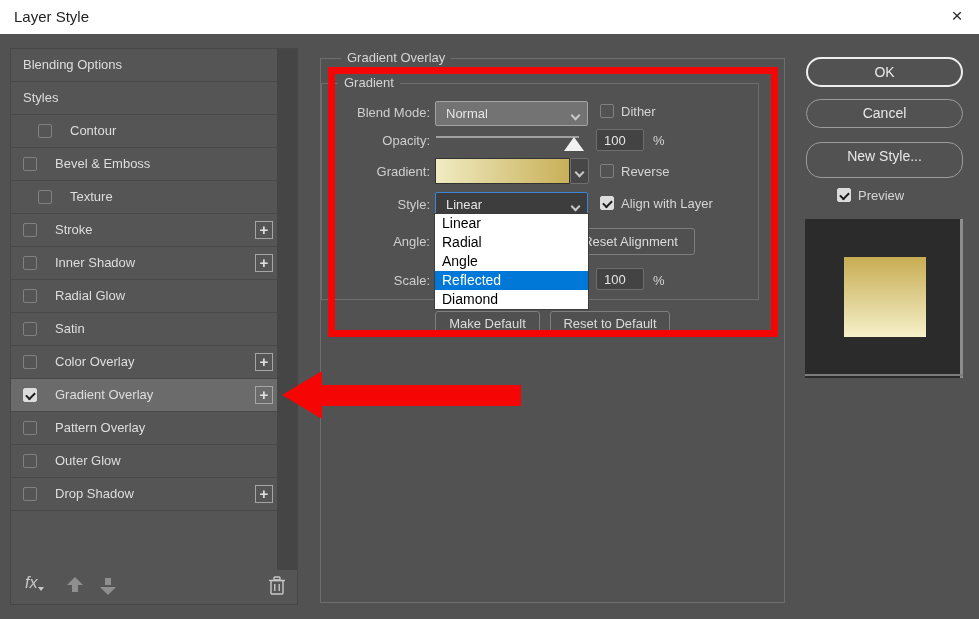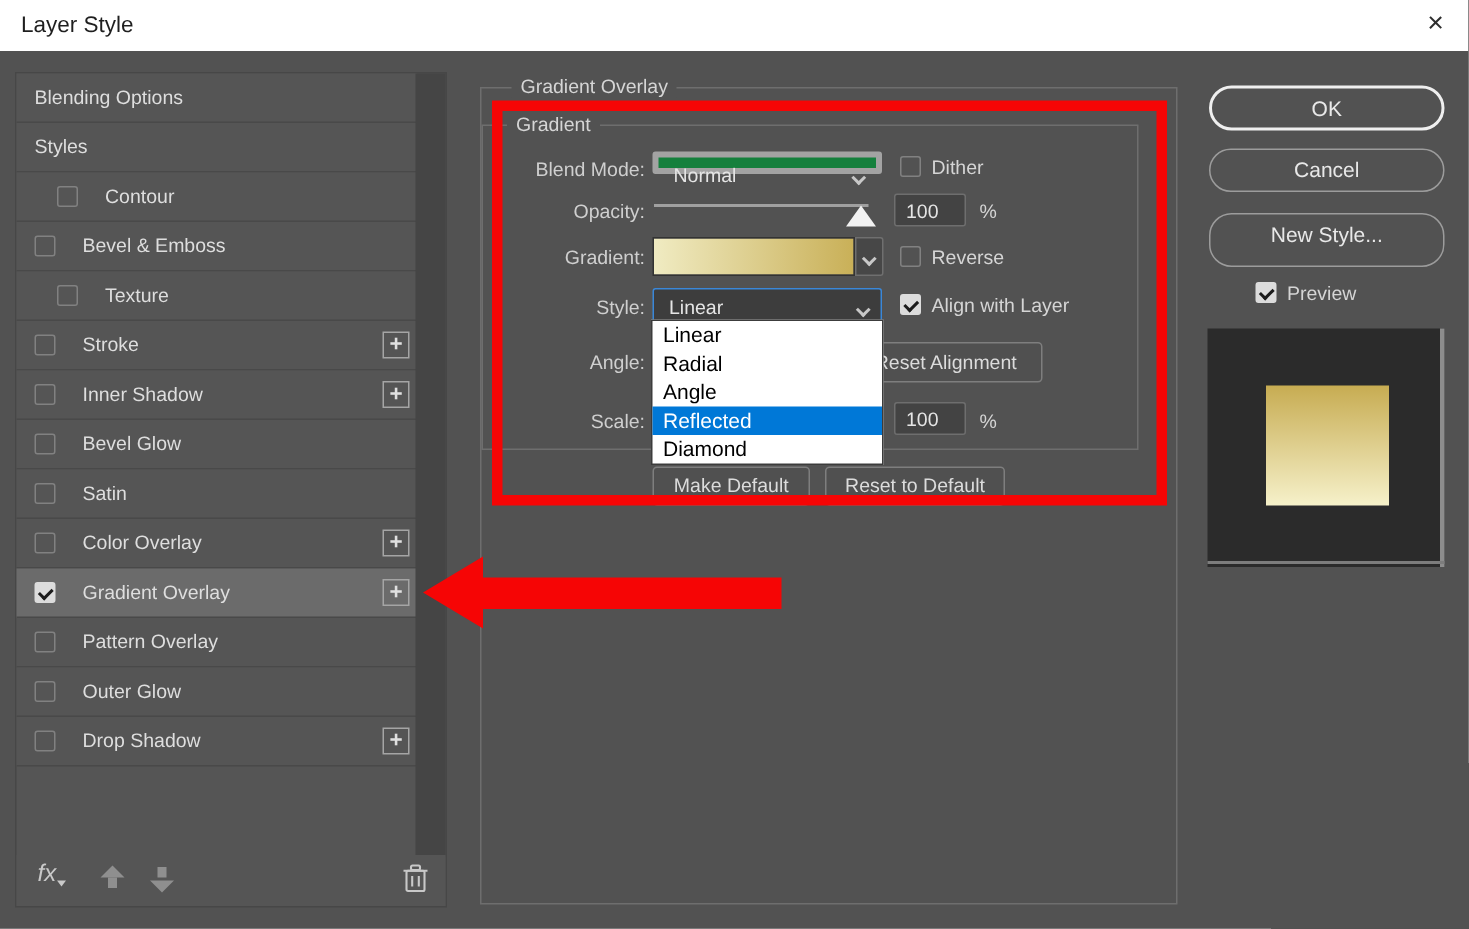--- a/index.html
+++ b/index.html
@@ -43,21 +43,21 @@
   .fieldset{position:absolute;border:1px solid #6e6e6e;}
   .fs-outer{left:320px;top:58px;width:465px;height:545px;}
   .fs-inner{left:321px;top:83px;width:438px;height:217px;}
   .legend{position:absolute;top:-9px;background:#525252;padding:0 6px;font-size:13px;color:#d5d5d5;white-space:nowrap;}
   .lg-outer{left:20px;}
   .lg-inner{left:16px;}
 
   .plabel{position:absolute;left:320px;width:110px;text-align:right;font-size:13px;color:#cfcfcf;z-index:2;}
   .ptext{position:absolute;font-size:13px;color:#d5d5d5;z-index:2;}
 
-  .ps-select{position:absolute;height:15px;background:#15803d;border:4px solid #a3a3a3;border-radius:2px;color:#e5e5e5;font-size:13px;line-height:23px;padding-left:10px;z-index:2;cursor:pointer;}
+  .ps-select{position:absolute;height:25px;background:#737373;border:1px solid #a3a3a3;border-radius:2px;color:#e5e5e5;font-size:13px;line-height:23px;padding-left:10px;z-index:2;cursor:pointer;}
   .chev{position:absolute;right:8px;top:10px;width:7px;height:7px;border-right:2px solid #c8c8c8;border-bottom:2px solid #c8c8c8;transform:rotate(45deg);}
   .sel-blend{left:435px;top:101px;width:153px;}
   .sel-style{left:435px;top:192px;width:153px;height:24px;background:#3d3d3d;border:1px solid #3a87d8;}
 
   .num-input{position:absolute;width:48px;height:22px;background:#434343;border:1px solid #6e6e6e;border-radius:2px;color:#e5e5e5;font-size:13px;padding-left:7px;z-index:2;}
   .in-opacity{left:596px;top:129px;}
   .in-scale{left:596px;top:268px;}
 
   .ckrow{position:absolute;z-index:2;}
   .ck{position:absolute;left:0;top:0;width:14px;height:14px;border:1px solid #818181;border-radius:2px;cursor:pointer;}
@@ -131,21 +131,21 @@
         <span class="slabel">Stroke</span>
         <span class="plus">+</span>
       </div>
       <div class="srow hascb">
         <span class="cb"></span>
         <span class="slabel">Inner Shadow</span>
         <span class="plus">+</span>
       </div>
       <div class="srow hascb">
         <span class="cb"></span>
-        <span class="slabel">Bevel Glow</span>
+        <span class="slabel">Radial Glow</span>
       </div>
       <div class="srow hascb">
         <span class="cb"></span>
         <span class="slabel">Satin</span>
       </div>
       <div class="srow hascb">
         <span class="cb"></span>
         <span class="slabel">Color Overlay</span>
         <span class="plus">+</span>
       </div>

